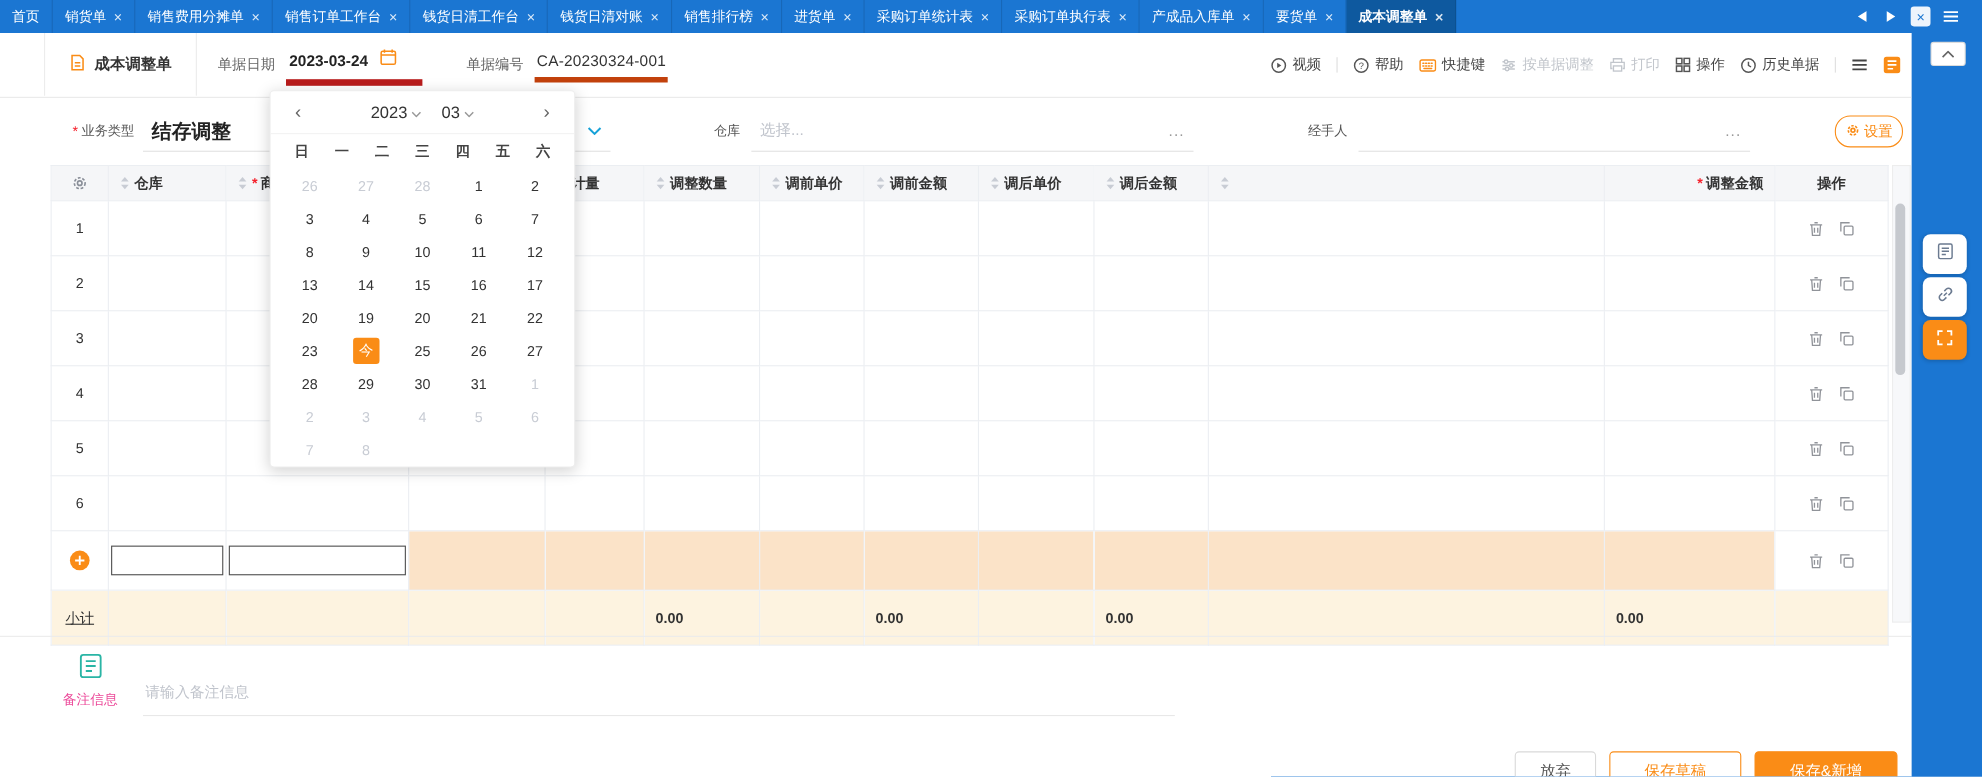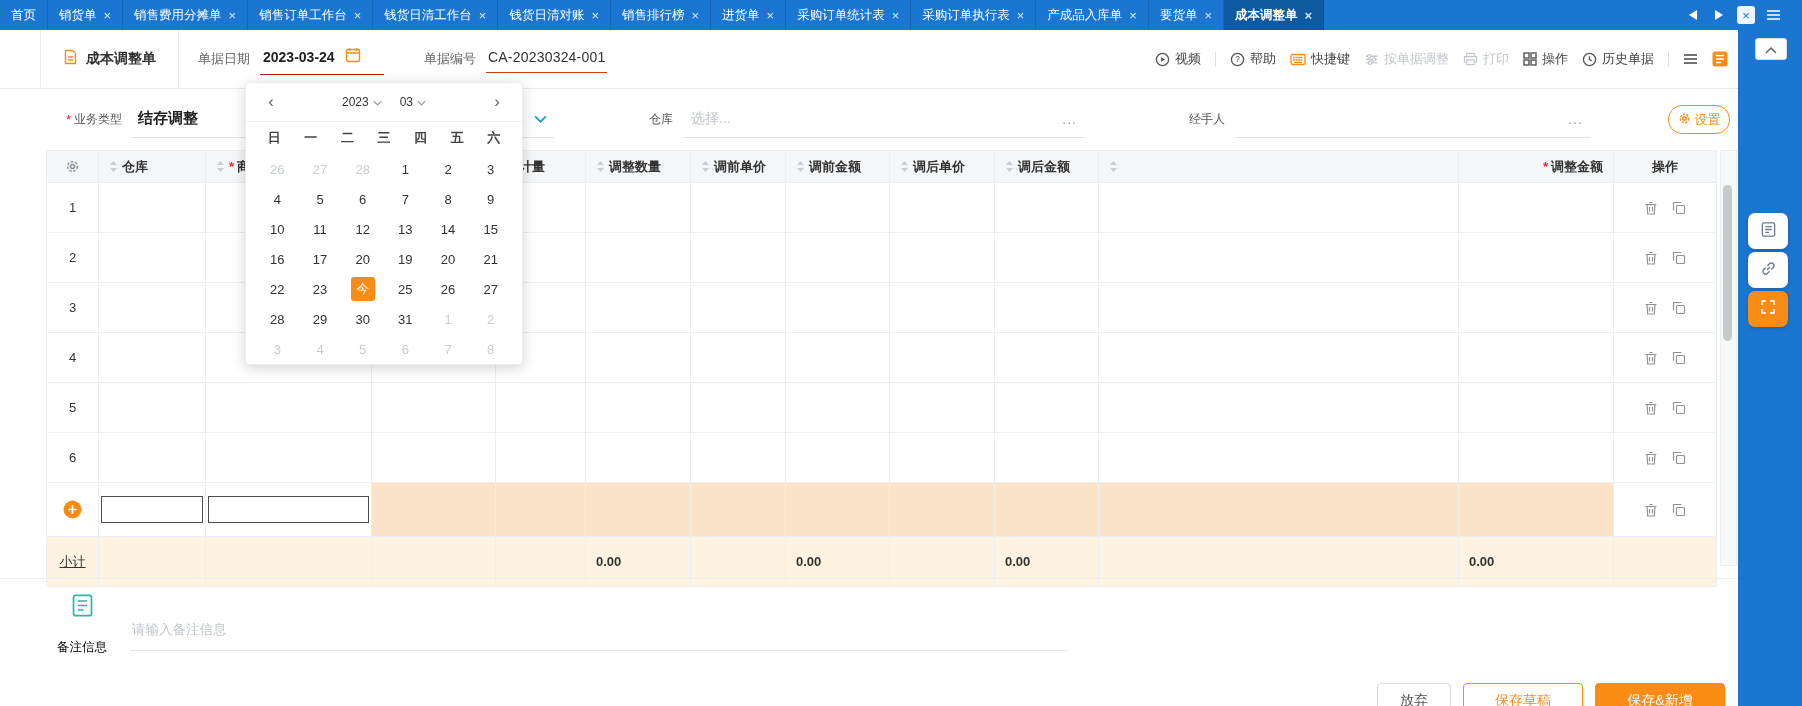--- a/index.html
+++ b/index.html
@@ -19,40 +19,40 @@
   .tb-ctrl{width:26px;height:30px;display:flex;align-items:center;justify-content:center;color:#fff;cursor:pointer}
   .tb-ctrl.boxed{width:18px;height:18px;background:rgba(255,255,255,.92);border-radius:3px;color:#1b76d2;margin:0 5px;font-size:13px;line-height:1}
   
   .content{position:absolute;left:0;top:30px;width:1738px;height:676px;background:#fff;overflow:hidden}
   
   .toolbar-row{position:absolute;left:0;top:0;width:100%;height:58px;border-bottom:1px solid #e9e9e9}
   .doc-tab{position:absolute;left:40px;top:0;height:57px;padding:0 22px;display:flex;align-items:center;gap:8px;border-left:1px solid #ececec;border-right:1px solid #ececec;font-size:14px;color:#333;font-weight:600;background:#fff}
   .fld{position:absolute;top:0;height:58px;display:flex;align-items:center}
   .fld-date{left:198px}.fld-no{left:424px}
   .lbl{font-size:13px;color:#666;margin-right:10px;white-space:nowrap}
-  .date-input{display:flex;align-items:center;gap:10px;border-bottom:1px solid #b91c1c;padding:4px 3px 7px 3px;min-width:118px;cursor:pointer}
+  .date-input{display:flex;align-items:center;gap:10px;border-bottom:6px solid #b91c1c;padding:4px 3px 7px 3px;min-width:118px;cursor:pointer}
   .date-val{font-size:14px;color:#222;font-weight:600}
-  .docno{font-size:14px;color:#333;border-bottom:1px solid #c2410c;padding:4px 2px 7px 2px;letter-spacing:.2px}
+  .docno{font-size:14px;color:#333;border-bottom:5px solid #c2410c;padding:4px 2px 7px 2px;letter-spacing:.2px}
   .toolbar-actions{position:absolute;right:10px;top:0;height:58px;display:flex;align-items:center;gap:14px}
   .taction{display:flex;align-items:center;gap:5px;font-size:13px;color:#444;cursor:pointer;white-space:nowrap}
   .taction.dis{color:#c2c6cc;cursor:default}
   .aicon{display:inline-flex;align-items:center}
   .tdiv{width:1px;height:14px;background:#dedede}
   .ticon{display:inline-flex;align-items:center;cursor:pointer}
   
   .form-row{position:absolute;left:0;top:58px;width:100%;height:62px}
   .ffld{position:absolute;top:0;height:62px;display:flex;align-items:center}
   .f-biz{left:66px}.f-wh{left:649px}.f-hd{left:1189px}
   .req{color:#f5222d;margin-right:3px;font-size:13px}
   .flbl{font-size:12px;color:#555;white-space:nowrap}
   .uline{display:flex;align-items:center;border-bottom:1px solid #e2e2e2;height:36px;position:relative}
   .biz-uline{width:425px;margin-left:8px}
   .wh-uline{width:402px;margin-left:10px}
   .hd-uline{width:356px;margin-left:10px}
-  .fval{font-size:15px;font-weight:700;color:#222;padding-left:8px}
+  .fval{font-size:18px;font-weight:700;color:#222;padding-left:8px}
   .fcaret-end{position:absolute;right:8px;display:inline-flex}
   .ph{font-size:14px;color:#c0c4cc;padding-left:8px}
   .dots{position:absolute;right:8px;color:#999;font-size:14px;letter-spacing:1px}
   .settings-btn{position:absolute;left:1668px;top:17px;width:60px;height:27px;border:1px solid #fa8c16;border-radius:14px;color:#fa8c16;display:flex;align-items:center;justify-content:center;gap:4px;font-size:13px;background:#fff;cursor:pointer}
   
   .table-wrap{position:absolute;left:46px;top:120px}
   table.grid{border-collapse:collapse;table-layout:fixed;width:1670px;background:#fff;border:1px solid #e4e7ec}
   .grid th,.grid td{border:1px solid #ebeef2;font-size:13px;color:#333;padding:0 10px;overflow:hidden;white-space:nowrap}
   .grid thead th{height:31px;background:#f5f6f8;font-weight:600;text-align:left}
   .grid tbody td{height:49px}
@@ -66,41 +66,41 @@
   .peach{background:#fbe3c8}
   .plusbtn{display:inline-flex;cursor:pointer;vertical-align:middle}
   .subtotal td{background:#fdf3e0}
   .stval{text-align:left;font-weight:700}
   
   .vscroll{position:absolute;left:1720px;top:120px;width:15px;height:414px;background:#f7f8fa;border:1px solid #ededed;cursor:pointer}
   .vthumb{position:absolute;left:2px;top:34px;width:9px;height:156px;background:#c6c9ce;border-radius:5px}
   
   .divider{position:absolute;left:0;top:548px;width:100%;height:1px;background:#ececec}
   .remark-iconblk{position:absolute;left:50px;top:562px;width:64px;text-align:center}
-  .remark-title{font-size:12.5px;color:#000000;margin-top:16px}
+  .remark-title{font-size:12.5px;color:#ec4899;margin-top:4px}
   .remark-input{position:absolute;left:130px;top:578px;width:938px;height:42px;border-bottom:1px solid #e8e8e8;display:flex;align-items:center}
   .remark-field{border:none;outline:none;width:100%;font-size:13.5px;color:#333;font-family:inherit;background:transparent}
   .remark-field::placeholder{color:#c0c4cc}
   .btn{position:absolute;top:653px;height:36px;border-radius:4px;font-size:14px;display:flex;align-items:center;justify-content:center;cursor:pointer;box-sizing:border-box}
   .btn-discard{left:1377px;width:74px;background:#fff;border:1px solid #d9d9d9;color:#555}
   .btn-draft{left:1463px;width:120px;background:#fff;border:1px solid #fa8c16;color:#fa8c16}
   .btn-save{left:1595px;width:130px;background:#fa8c16;border:1px solid #fa8c16;color:#fff}
   
   .right-rail{position:absolute;left:1738px;top:30px;width:64px;height:676px;background:#1b76d2}
   .collapse-btn{position:absolute;left:17px;top:8px;width:30px;height:20px;background:#fff;border:1px solid #dcdcdc;border-radius:3px;display:flex;align-items:center;justify-content:center;cursor:pointer}
   .rail-btn{position:absolute;left:10px;width:40px;height:36px;border-radius:7px;background:#fff;box-shadow:0 1px 4px rgba(0,0,0,.2);display:flex;align-items:center;justify-content:center;cursor:pointer}
   .rail-b1{top:183px}.rail-b2{top:222px}.rail-b3{top:261px;background:#fa8c16}
   
   .calendar{position:absolute;left:245px;top:82px;width:276px;background:#fff;border:1px solid #ededed;border-radius:4px;box-shadow:0 3px 14px rgba(0,0,0,.18);z-index:50}
   .cal-head{height:38px;display:flex;align-items:center;padding:0 14px;border-bottom:1px solid #f2f2f2}
   .cal-nav{font-size:17px;color:#666;width:22px;cursor:pointer;text-align:center;user-select:none}
-  .cal-ym{flex:1;display:flex;justify-content:center;gap:18px;font-size:12px;color:#333}
+  .cal-ym{flex:1;display:flex;justify-content:center;gap:18px;font-size:15px;color:#333}
   .ym-item{display:flex;align-items:center;gap:4px;cursor:pointer}
   .cal-week{display:grid;grid-template-columns:repeat(7,1fr);height:32px;align-items:center;text-align:center;font-size:13px;color:#444;font-weight:600;padding:0 10px}
-  .cal-grid{display:grid;grid-template-columns:repeat(6,1fr);grid-auto-rows:30px;padding:0 10px}
+  .cal-grid{display:grid;grid-template-columns:repeat(5,1fr);grid-auto-rows:30px;padding:0 10px}
   .cday{display:flex;align-items:center;justify-content:center;font-size:13px;color:#333;cursor:pointer}
   .cday.muted{color:#c8ccd4}
   .cday.today span{background:#fa8c16;color:#fff;width:24px;height:24px;display:flex;align-items:center;justify-content:center;border-radius:3px;font-size:13px}
   .cal-foot{height:40px;margin-top:4px;border-top:1px solid #f0f0f0;display:flex;align-items:center;justify-content:center;color:#fa8c16;font-size:14px;cursor:pointer}
 </style>
 </head>
 <body>
 
 <div class="topbar">
   <div class="tabs" id="tabs">

